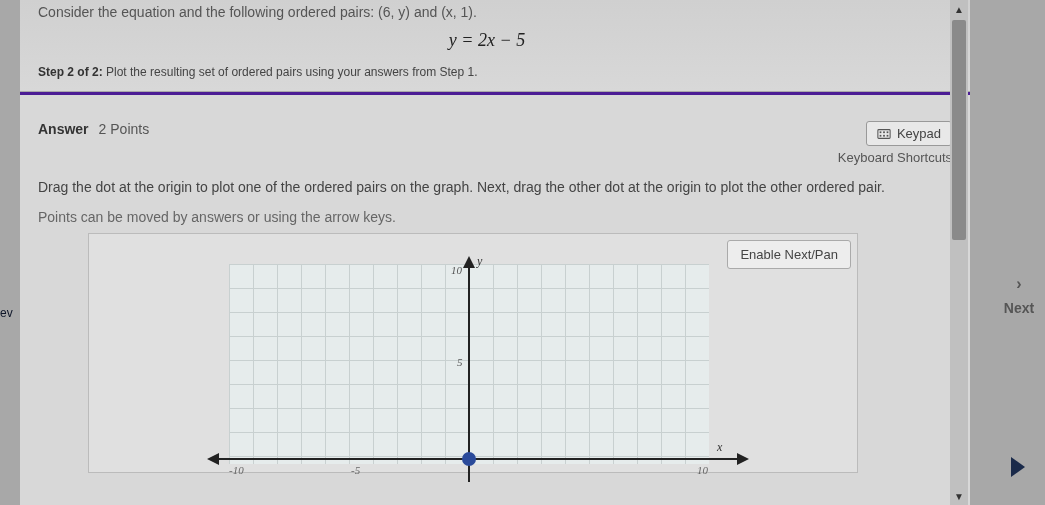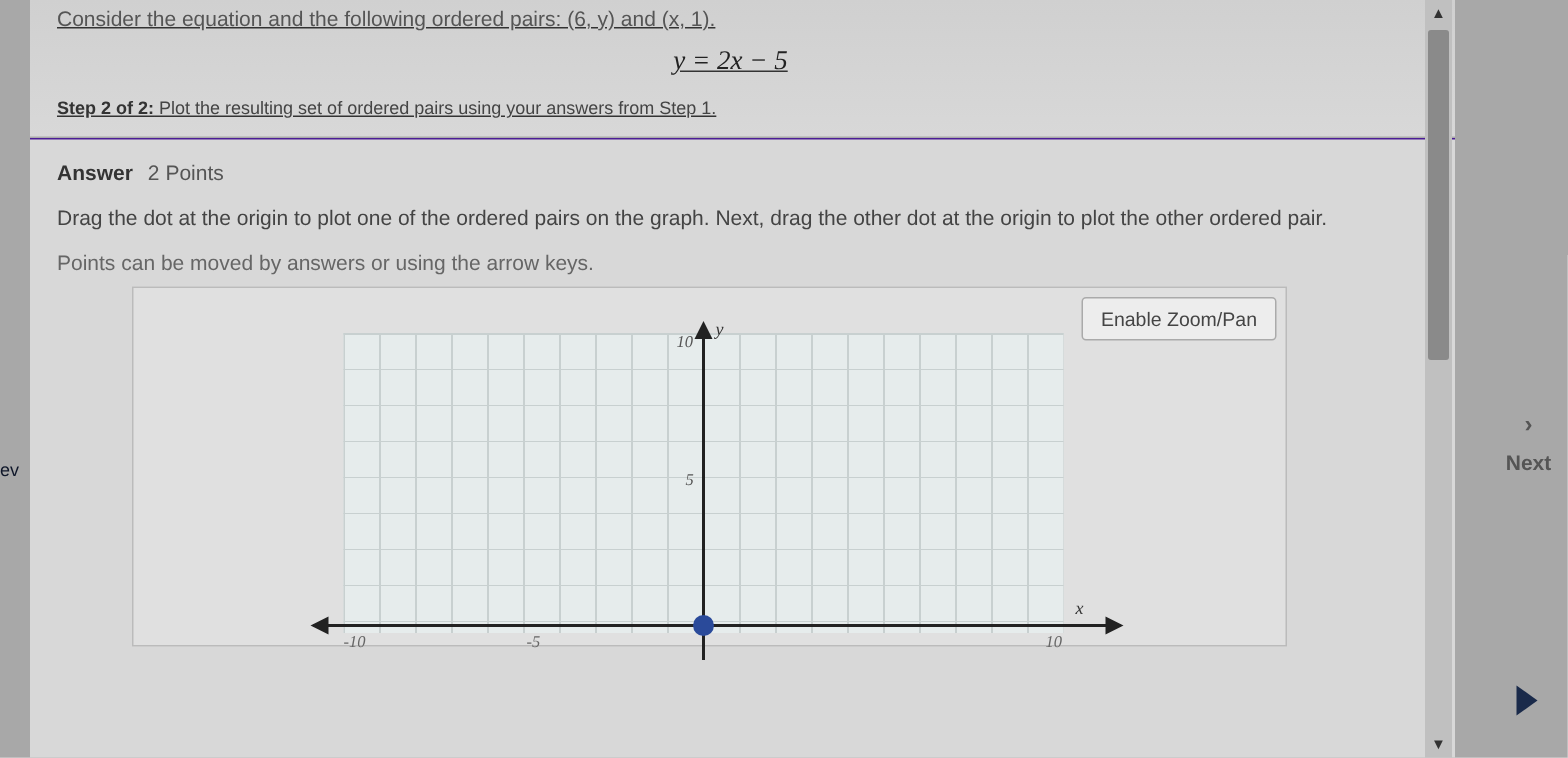--- a/index.html
+++ b/index.html
@@ -19,43 +19,42 @@
     top: 0;
     width: 950px;
     height: 505px;
     background: #d8d8d8;
     padding: 0;
   }
   .prompt-block {
     padding: 4px 34px 12px 18px;
     border-bottom: 1px solid #aaa;
     background: linear-gradient(#d0d0d0,#d8d8d8);
-    text-decoration: underline;
   }
   .prompt-intro {
     font-size: 14px;
     color: #555;
     margin-bottom: 10px;
   }
   .equation {
     text-align: center;
     font-family: 'Times New Roman', serif;
     font-style: italic;
     font-size: 18px;
     color: #222;
     margin: 6px 0 14px 0;
   }
   .step-line {
     font-size: 12px;
     color: #444;
   }
   .step-line b { color:#333; }
   .answer-block {
-    padding: 14px 18px 0 18px;
-    border-top: 1px solid #4c1d95;
+    padding: 26px 18px 0 18px;
+    border-top: 3px solid #4c1d95;
     background: #d8d8d8;
   }
   .answer-header {
     display: flex;
     justify-content: space-between;
     align-items: flex-start;
   }
   .answer-left { font-size: 14px; color:#555; }
   .answer-left b { color:#333; margin-right:10px; }
   .answer-right { text-align: right; }
@@ -197,27 +196,42 @@
     <div class="step-line">
       <b>Step 2 of 2:</b><span> Plot the resulting set of ordered pairs using your answers from Step 1.</span>
     </div>
   </div>
 
   <div class="answer-block">
     <div class="answer-header">
       <div class="answer-left">
         <b>Answer</b><span>2 Points</span>
       </div>
+      <div class="answer-right">
+        <div class="keypad-btn">
+          <svg viewBox="0 0 16 16">
+              <rect x="1" y="3" width="14" height="10" rx="1" fill="none" stroke="#555" stroke-width="1.2"></rect>
+              <rect x="3" y="5" width="2" height="2" fill="#555"></rect>
+              <rect x="7" y="5" width="2" height="2" fill="#555"></rect>
+              <rect x="11" y="5" width="2" height="2" fill="#555"></rect>
+              <rect x="3" y="9" width="2" height="2" fill="#555"></rect>
+              <rect x="7" y="9" width="2" height="2" fill="#555"></rect>
+              <rect x="11" y="9" width="2" height="2" fill="#555"></rect>
+            </svg>
+          <span>Keypad</span>
+        </div>
+        <div class="kb-shortcuts">Keyboard Shortcuts</div>
+      </div>
     </div>
     <div class="instr1">Drag the dot at the origin to plot one of the ordered pairs on the graph. Next, drag the other dot at the origin to plot the other ordered pair.</div>
     <div class="instr2">Points can be moved by answers or using the arrow keys.</div>
   </div>
 
   <div class="graph-wrap">
-    <div class="zoom-btn">Enable Zoom/Pan</div>
+    <div class="zoom-btn">Enable Next/Pan</div>
     <div class="grid"></div>
     <div class="axis-y"></div>
     <div class="axis-x"></div>
     <div class="dot"></div>
     <div class="lbl lbl-y">y</div>
     <div class="lbl lbl-x">x</div>
     <div class="lbl lbl-10y">10</div>
     <div class="lbl lbl-5y">5</div>
     <div class="lbl lbl-n10">-10</div>
     <div class="lbl lbl-n5">-5</div>

